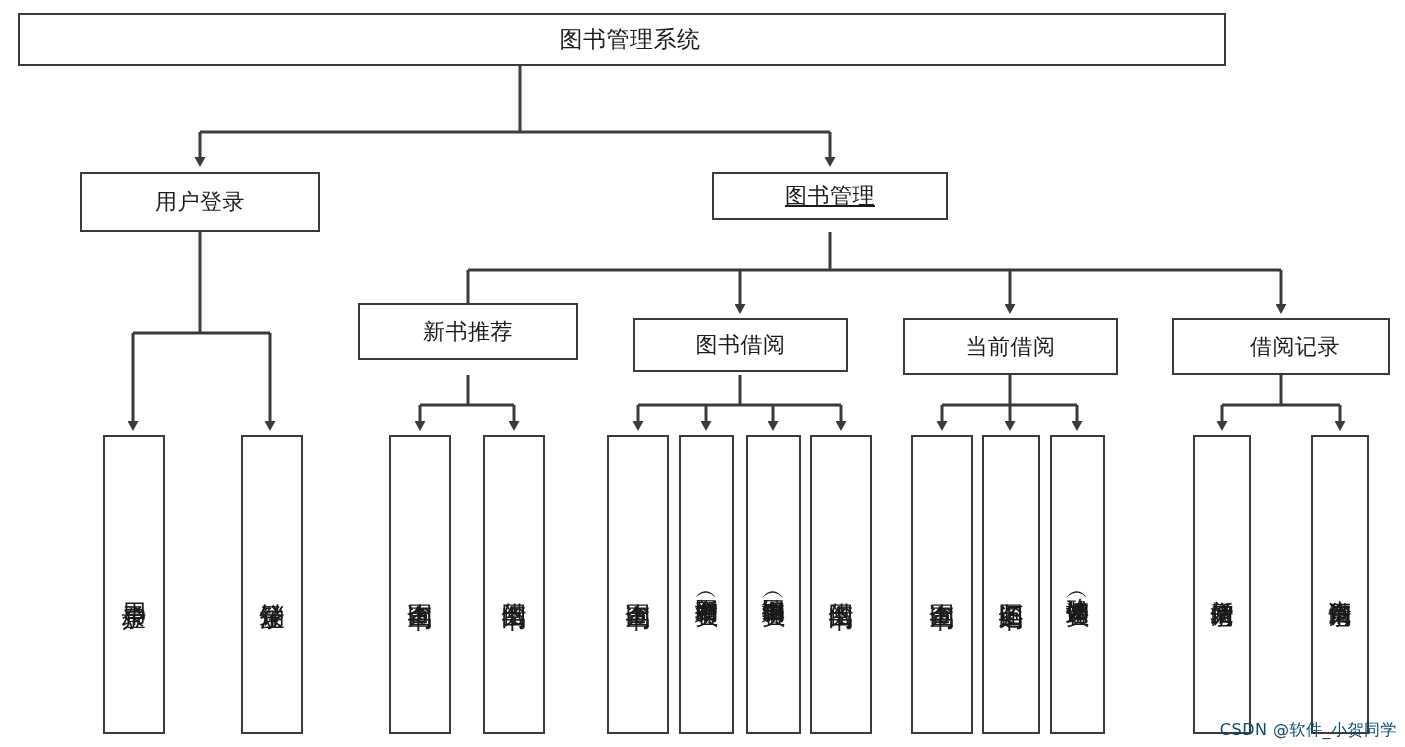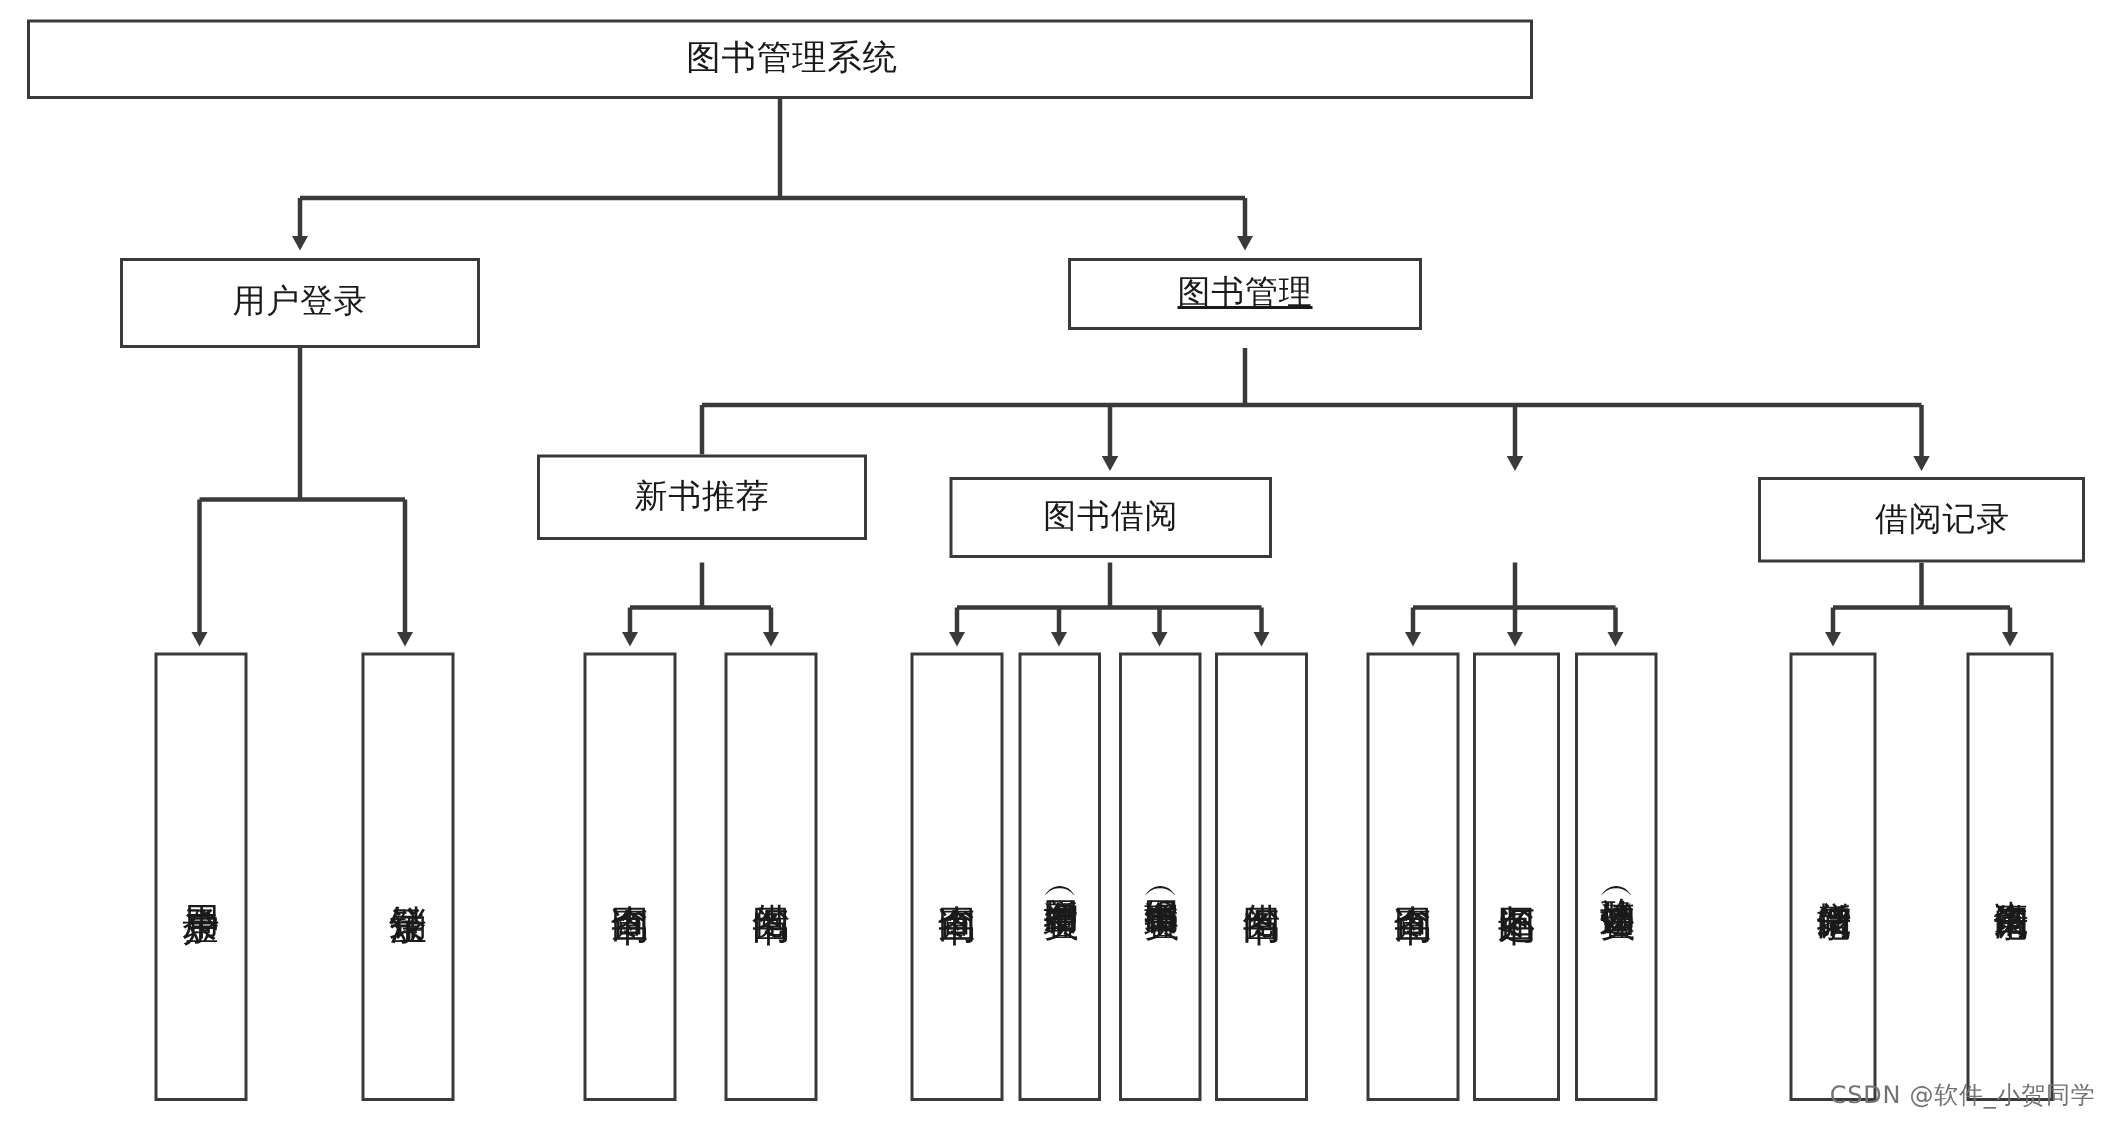--- a/index.html
+++ b/index.html
@@ -63,21 +63,21 @@
     max-height: 100%;
   }
   .node.vert.small .node-label {
     font-size: 23px;
   }
   #watermark {
     position: absolute;
     right: 8px;
     bottom: 6px;
     font-size: 16px;
-    color: #737373;
+    color: #0c4a6e;
     letter-spacing: 0.5px;
     white-space: nowrap;
     pointer-events: none;
   }
 </style>
 </head>
 <body>
 
 <div id="diagram-root">
 
@@ -125,37 +125,40 @@
       <path d="M1010,405 L1010,422" marker-end="url(#arrow)"></path>
       <path d="M1077,405 L1077,422" marker-end="url(#arrow)"></path>
 
       <path d="M1281,375 L1281,405"></path>
       <path d="M1222,405 L1340,405"></path>
       <path d="M1222,405 L1222,422" marker-end="url(#arrow)"></path>
       <path d="M1340,405 L1340,422" marker-end="url(#arrow)"></path>
     </g>
   </svg>
 
-  <div class="node horiz root" style="left:18px; top:13px; width:1004px; height:53px;padding-left:16px;">
+  <div class="node horiz root" style="left:18px; top:13px; width:1208px; height:53px;padding-left:16px;">
     <span class="node-label">图书管理系统</span>
   </div>
 
   <div class="node horiz" style="left:80px; top:172px; width:240px; height:60px;">
     <span class="node-label">用户登录</span>
   </div>
   <div class="node horiz" style="left:712px; top:172px; width:236px; height:48px;text-decoration:underline;">
     <span class="node-label">图书管理</span>
   </div>
 
   <div class="node horiz" style="left:358px; top:303px; width:220px; height:57px;">
     <span class="node-label">新书推荐</span>
   </div>
   <div class="node horiz" style="left:633px; top:318px; width:215px; height:54px;">
     <span class="node-label">图书借阅</span>
   </div>
+  <div class="node horiz" style="left:903px; top:318px; width:215px; height:57px;">
+    <span class="node-label">当前借阅</span>
+  </div>
   <div class="node horiz" style="left:1172px; top:318px; width:218px; height:57px;padding-left:28px;">
     <span class="node-label">借阅记录</span>
   </div>
 
   <div class="node vert" style="left:103px; top:435px; width:62px; height:299px;">
     <span class="node-label">用户登录</span>
   </div>
   <div class="node vert" style="left:241px; top:435px; width:62px; height:299px;">
     <span class="node-label">注销登录</span>
   </div>

